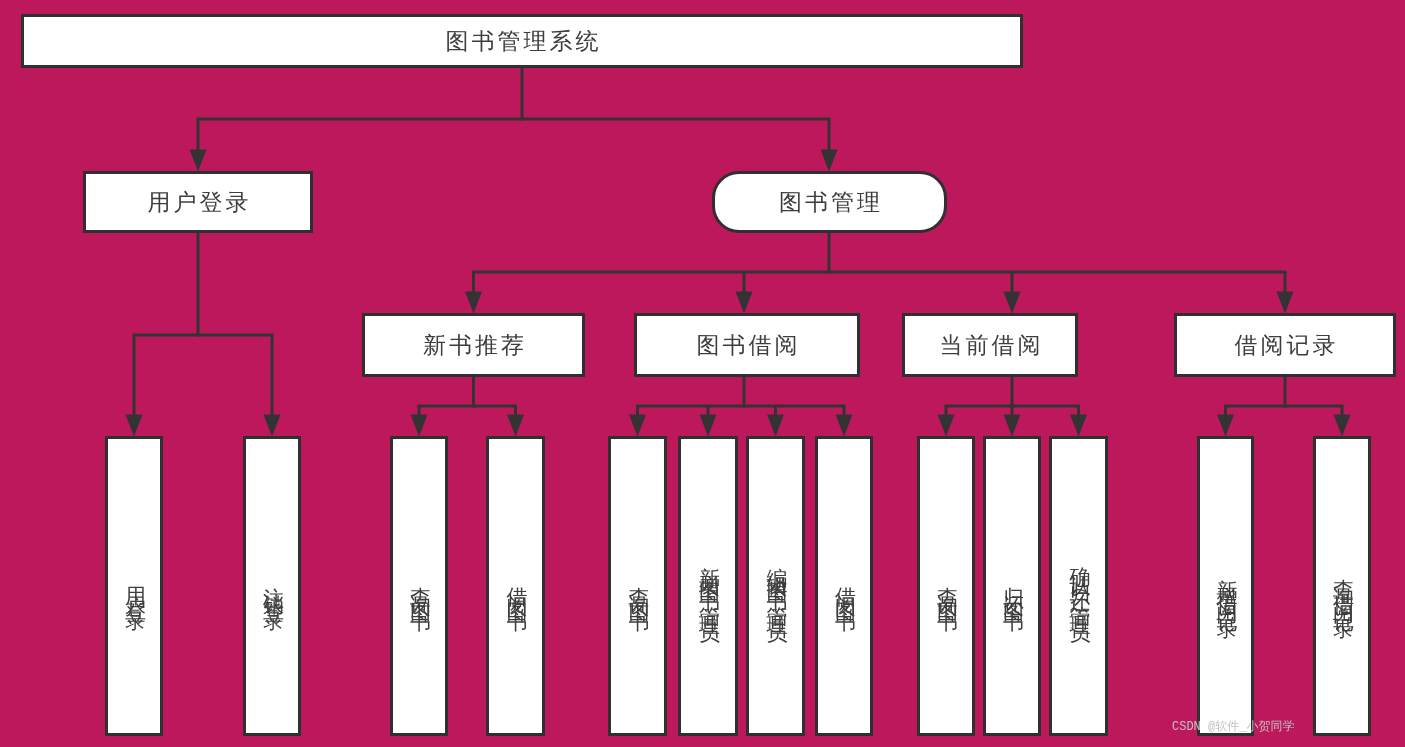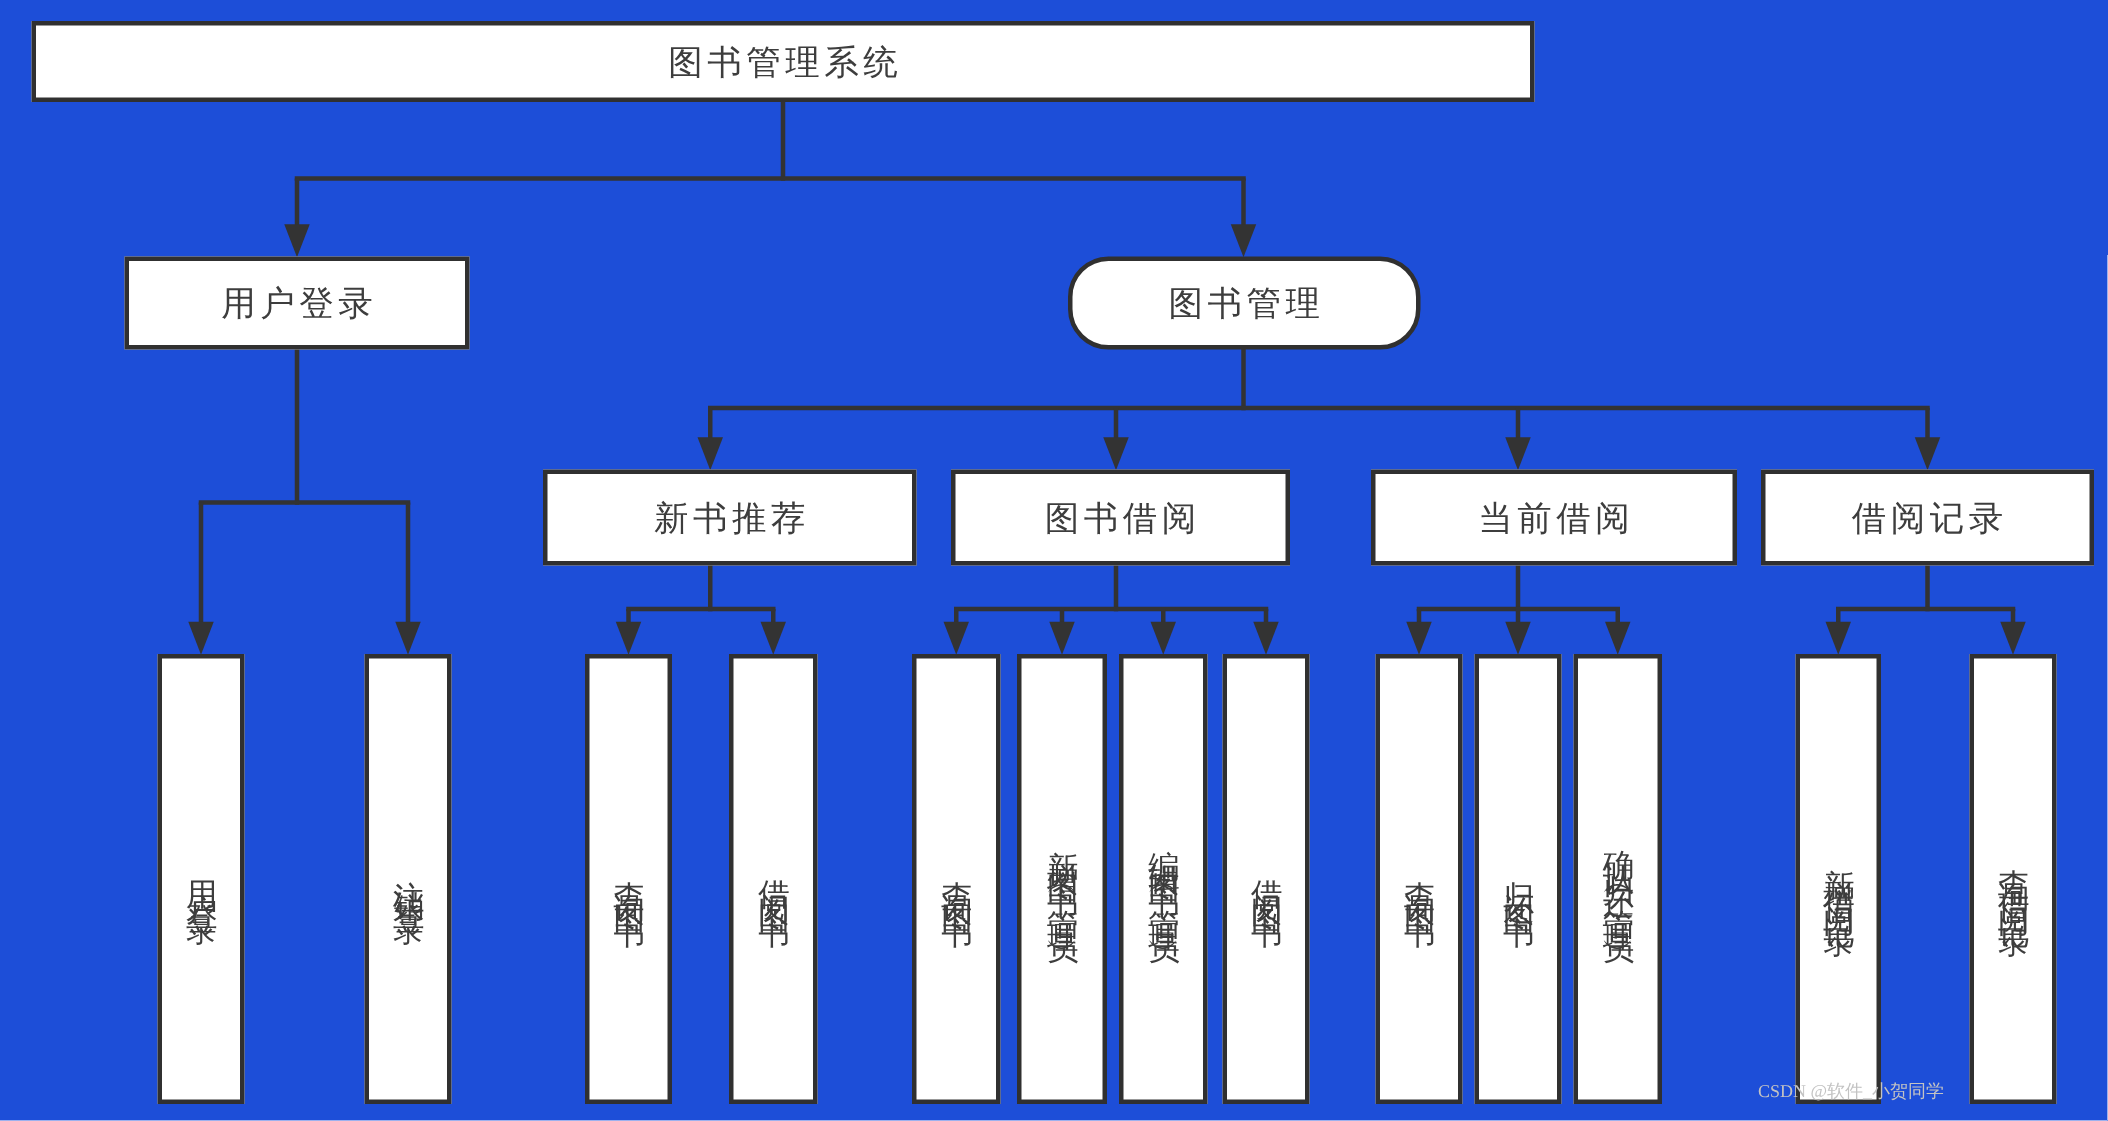--- a/index.html
+++ b/index.html
@@ -1,18 +1,18 @@
 <!DOCTYPE html>
 <html><head>
 <meta charset="utf-8">
 <style>
   html, body { margin:0; padding:0; background:#ffffff; }
   .stage {
-    position:relative; width:1405px; height:747px; background:#1d4ed8;
-    font-family:Liberation Serif, serif; overflow:hidden;
+    position:relative; width:1405px; height:747px; background:#be185d;
+    font-family:Liberation Mono, monospace; overflow:hidden;
   }
   .stage svg.wires { position:absolute; left:0; top:0; width:1405px; height:747px; pointer-events:none; }
   .wires line { stroke:#333333; stroke-width:3; }
   .wires polygon { fill:#333333; stroke:none; }
   .box {
     position:absolute; box-sizing:border-box; border:3px solid #303030; background:#ffffff;
     display:flex; align-items:center; justify-content:center; color:#3d3d3d;
   }
   .h-box { font-size:23px; letter-spacing:3px; text-indent:3px; white-space:nowrap; }
   .v-box { font-size:21px; }
@@ -22,23 +22,23 @@
   }
   .watermark {
     position:absolute; left:1172px; top:714px; width:233px;
     font-size:12px; line-height:26px; color:#c3c3c3;
     white-space:nowrap; z-index:5;
   }
   
   #n-root   { left:21px;  top:14px;  width:1002px; height:54px; }
   #n-login  { left:83px;  top:171px; width:230px;  height:62px; }
   #n-mgmt   { left:712px; top:171px; width:235px;  height:62px;border-radius:27px; }
-  #n-rec    { left:362px; top:313px; width:249px;  height:64px; }
+  #n-rec    { left:362px; top:313px; width:223px;  height:64px; }
   #n-borrow { left:634px; top:313px; width:226px;  height:64px; }
-  #n-cur    { left:902px; top:313px; width:244px;  height:64px;margin-left:12px; }
+  #n-cur    { left:902px; top:313px; width:176px;  height:64px; }
   #n-recd   { left:1174px;top:313px; width:222px;  height:64px; }
   .leaf { top:436px; height:300px; }
   #n-a1 { left:105px;  width:58px; }
   #n-a2 { left:243px;  width:58px; }
   #n-b1 { left:390px;  width:58px; }
   #n-b2 { left:486px;  width:59px; }
   #n-c1 { left:608px;  width:59px; }
   #n-c2 { left:678px;  width:60px; }
   #n-c3 { left:746px;  width:59px; }
   #n-c4 { left:815px;  width:58px; }

